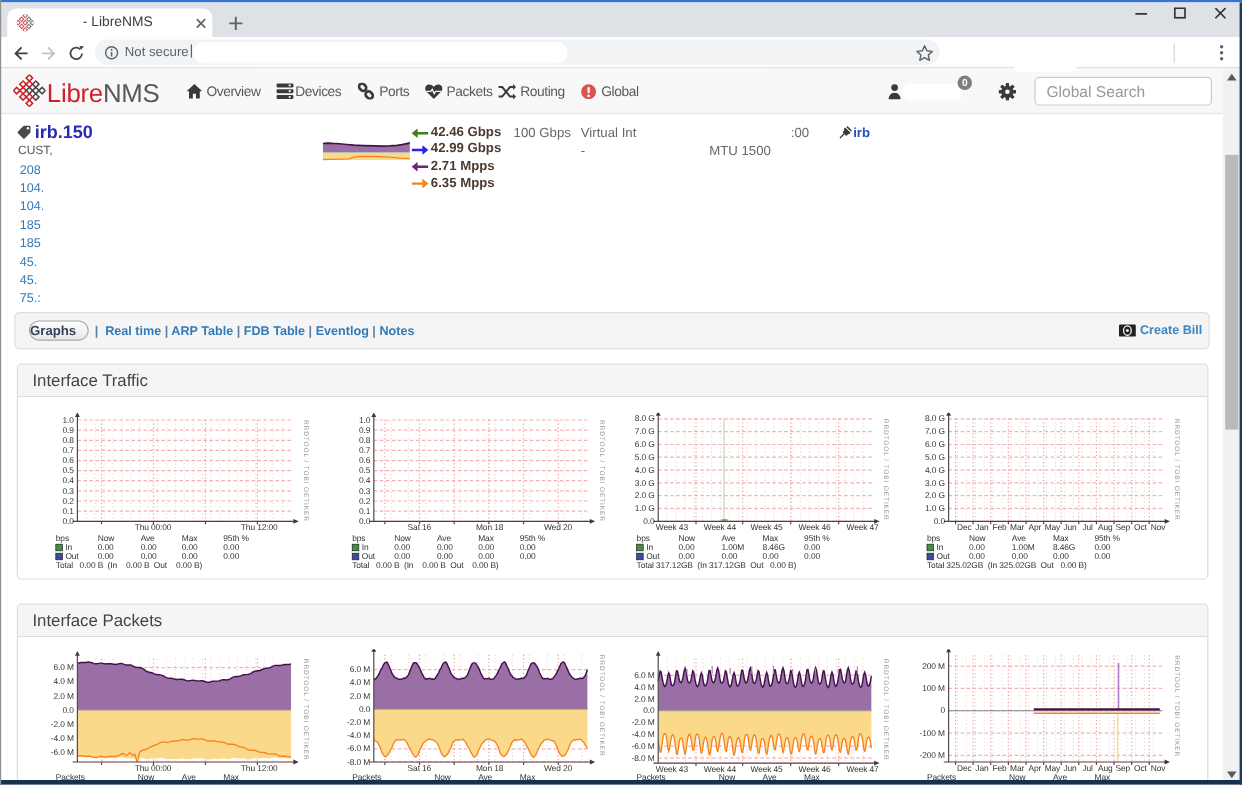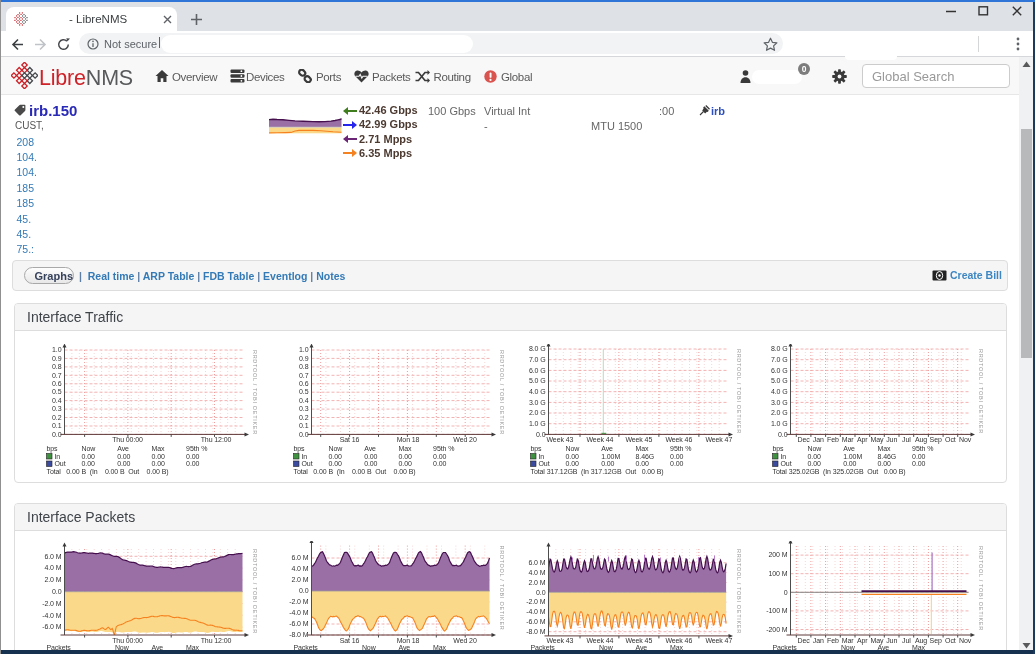--- a/index.html
+++ b/index.html
@@ -191,21 +191,21 @@
 <div class="abs" style="left:484px;top:119.5px;font-size:11px;color:#666">-</div>
 <div class="abs" style="left:591px;top:119.5px;font-size:11px;color:#666">MTU 1500</div>
 <div class="abs" style="left:659px;top:105px;font-size:11px;color:#666">:00</div>
 <svg class="abs" style="left:699px;top:105px" width="11" height="11">
     <path d="M1 10 4.5 6.5" stroke="#3a3a3a" stroke-width="1.1"></path>
     <path d="M5.3 1.2 9.8 5.7 8.6 6.9 7.9 6.7 6.2 8.4 3.2 5.4 4.6 3.4 4.2 2.4Z" fill="#3a3a3a"></path>
     <path d="M6.8 0.5 10.5 4.2" stroke="#3a3a3a" stroke-width="1.3"></path>
   </svg>
 <div class="abs" style="left:711px;top:104.5px;font-size:11px;font-weight:bold;color:#2d4fbd">irb</div>
 <div class="abs" style="left:12px;top:260px;width:996px;height:31px;background:#f5f5f5;border:1px solid #ddd;border-radius:4px"></div>
-<div class="abs" style="left:24px;top:267px;width:50px;height:17px;background:linear-gradient(#fdfdfd,#e8e8e8);border:1px solid #a8a8a8;border-radius:9px;text-align:right;font-size:11px;font-weight:bold;color:#36415c;line-height:16px">Graphs</div>
+<div class="abs" style="left:24px;top:267px;width:50px;height:17px;background:linear-gradient(#fdfdfd,#e8e8e8);border:1px solid #a8a8a8;border-radius:9px;text-align:left;font-size:11px;font-weight:bold;color:#36415c;line-height:16px">Graphs</div>
 <div class="abs" style="left:76px;top:269.5px;font-size:10.5px;font-weight:bold;color:#5d7fa6">&nbsp;|&nbsp; <span style="color:#337ab7;font-weight:bold">Real time</span><span style="color:#5d7fa6"> | </span><span style="color:#337ab7;font-weight:bold">ARP Table</span><span style="color:#5d7fa6"> | </span><span style="color:#337ab7;font-weight:bold">FDB Table</span><span style="color:#5d7fa6"> | </span><span style="color:#337ab7;font-weight:bold">Eventlog</span><span style="color:#5d7fa6"> | </span><span style="color:#337ab7;font-weight:bold">Notes</span></div>
 <svg class="abs" style="left:932px;top:270px" width="15" height="11">
     <rect x="0.5" y="0.5" width="14" height="10" rx="1" fill="#222"></rect>
     <ellipse cx="7.5" cy="5.5" rx="3.2" ry="4" fill="none" stroke="#fff" stroke-width="1"></ellipse>
     <circle cx="7.5" cy="5.5" r="1.2" fill="#fff"></circle>
   </svg>
 <div class="abs" style="left:950px;top:269px;font-size:10.5px;font-weight:bold;color:#3d86c2">Create Bill</div>
 <div class="abs" style="left:14px;top:303px;width:993px;height:180px;background:#fff;border:1px solid #ddd;border-radius:4px"></div>
 <div class="abs" style="left:15px;top:304px;width:991px;height:27px;background:#f5f5f6;border-bottom:1px solid #ddd;border-radius:3px 3px 0 0"></div>
 <div class="abs" style="left:27px;top:309px;font-size:14px;color:#3f4449">Interface Traffic</div>

